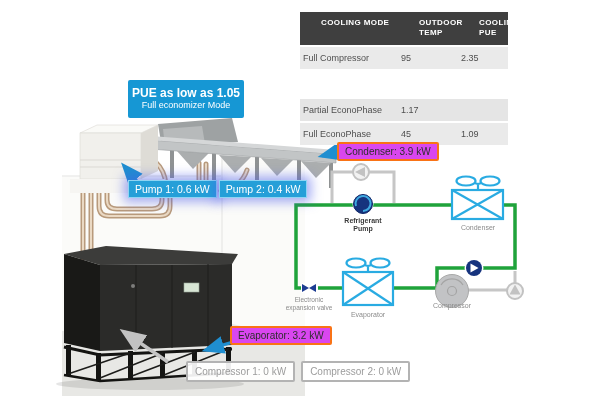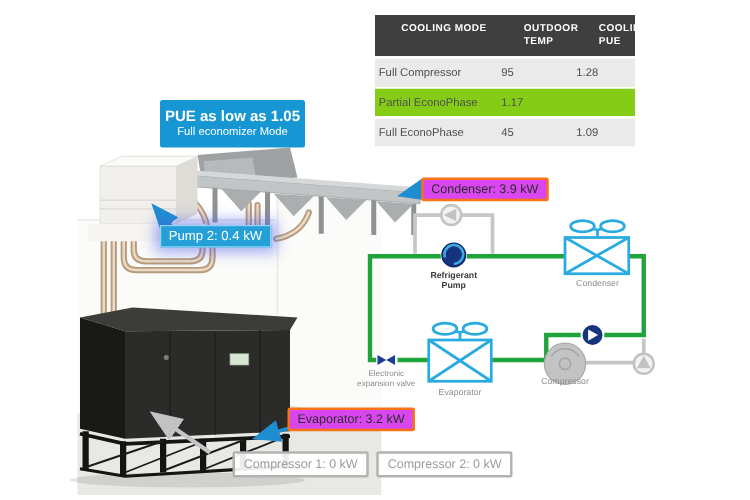--- a/index.html
+++ b/index.html
@@ -8,21 +8,21 @@
     font-family:"Liberation Sans", sans-serif;overflow:hidden;
   }
 
   
   .pue-table{position:absolute;left:300px;top:12px;width:208px;font-family:"Liberation Sans",sans-serif;}
   .pue-table .hdr{display:grid;grid-template-columns:98px 60px 50px;background:#3f3f3f;color:#ffffff;}
   .pue-table .hdr div{padding:6px 2px 6px 21px;font-size:8px;font-weight:bold;letter-spacing:.4px;line-height:1.3;}
   .pue-table .row{display:grid;grid-template-columns:98px 60px 50px;border-top:2px solid #ffffff;}
   .pue-table .row div{padding:6px 2px 6px 3px;font-size:9px;color:#4f4f4f;}
   .row-a{background:#eaeaea;}
-  .row-b{background:#84cc16;}
+  .row-b{background:#e5e5e5;margin-top:28px;}
 
   
   .pue-badge{
     position:absolute;left:128px;top:80px;width:116px;height:38px;background:#1697d4;border-radius:2px;
     display:flex;flex-direction:column;align-items:center;justify-content:center;color:#fff;
   }
   .pue-badge .t1{font-size:12px;font-weight:bold;line-height:1.1;}
   .pue-badge .t2{font-size:9px;line-height:1.2;}
 
   
@@ -208,41 +208,42 @@
 
   <div class="pue-table">
     <div class="hdr">
       <div>COOLING MODE</div>
       <div>OUTDOOR TEMP</div>
       <div>COOLING PUE</div>
     </div>
     <div class="row row-a">
       <div>Full Compressor</div>
       <div>95</div>
-      <div>1.28</div>
+      <div>2.35</div>
     </div>
     <div class="row row-b">
       <div>Partial EconoPhase</div>
       <div>1.17</div>
     </div>
     <div class="row row-a">
       <div>Full EconoPhase</div>
       <div>45</div>
       <div>1.09</div>
     </div>
   </div>
 
   <div class="pue-badge">
     <div class="t1">PUE as low as 1.05</div>
     <div class="t2">Full economizer Mode</div>
   </div>
 
   <div class="callout" style="left:337px;top:142px">Condenser: 3.9 kW</div>
 
   <div class="pump-badges">
+    <div class="pump-badge">Pump 1: 0.6 kW</div>
     <div class="pump-badge">Pump 2: 0.4 kW</div>
   </div>
 
   <div class="callout" style="left:230px;top:326px">Evaporator: 3.2 kW</div>
 
   <div class="comp-badges">
     <div class="callout-gray" style="position:static">Compressor 1: 0 kW</div>
     <div class="callout-gray" style="position:static">Compressor 2: 0 kW</div>
   </div>
 

